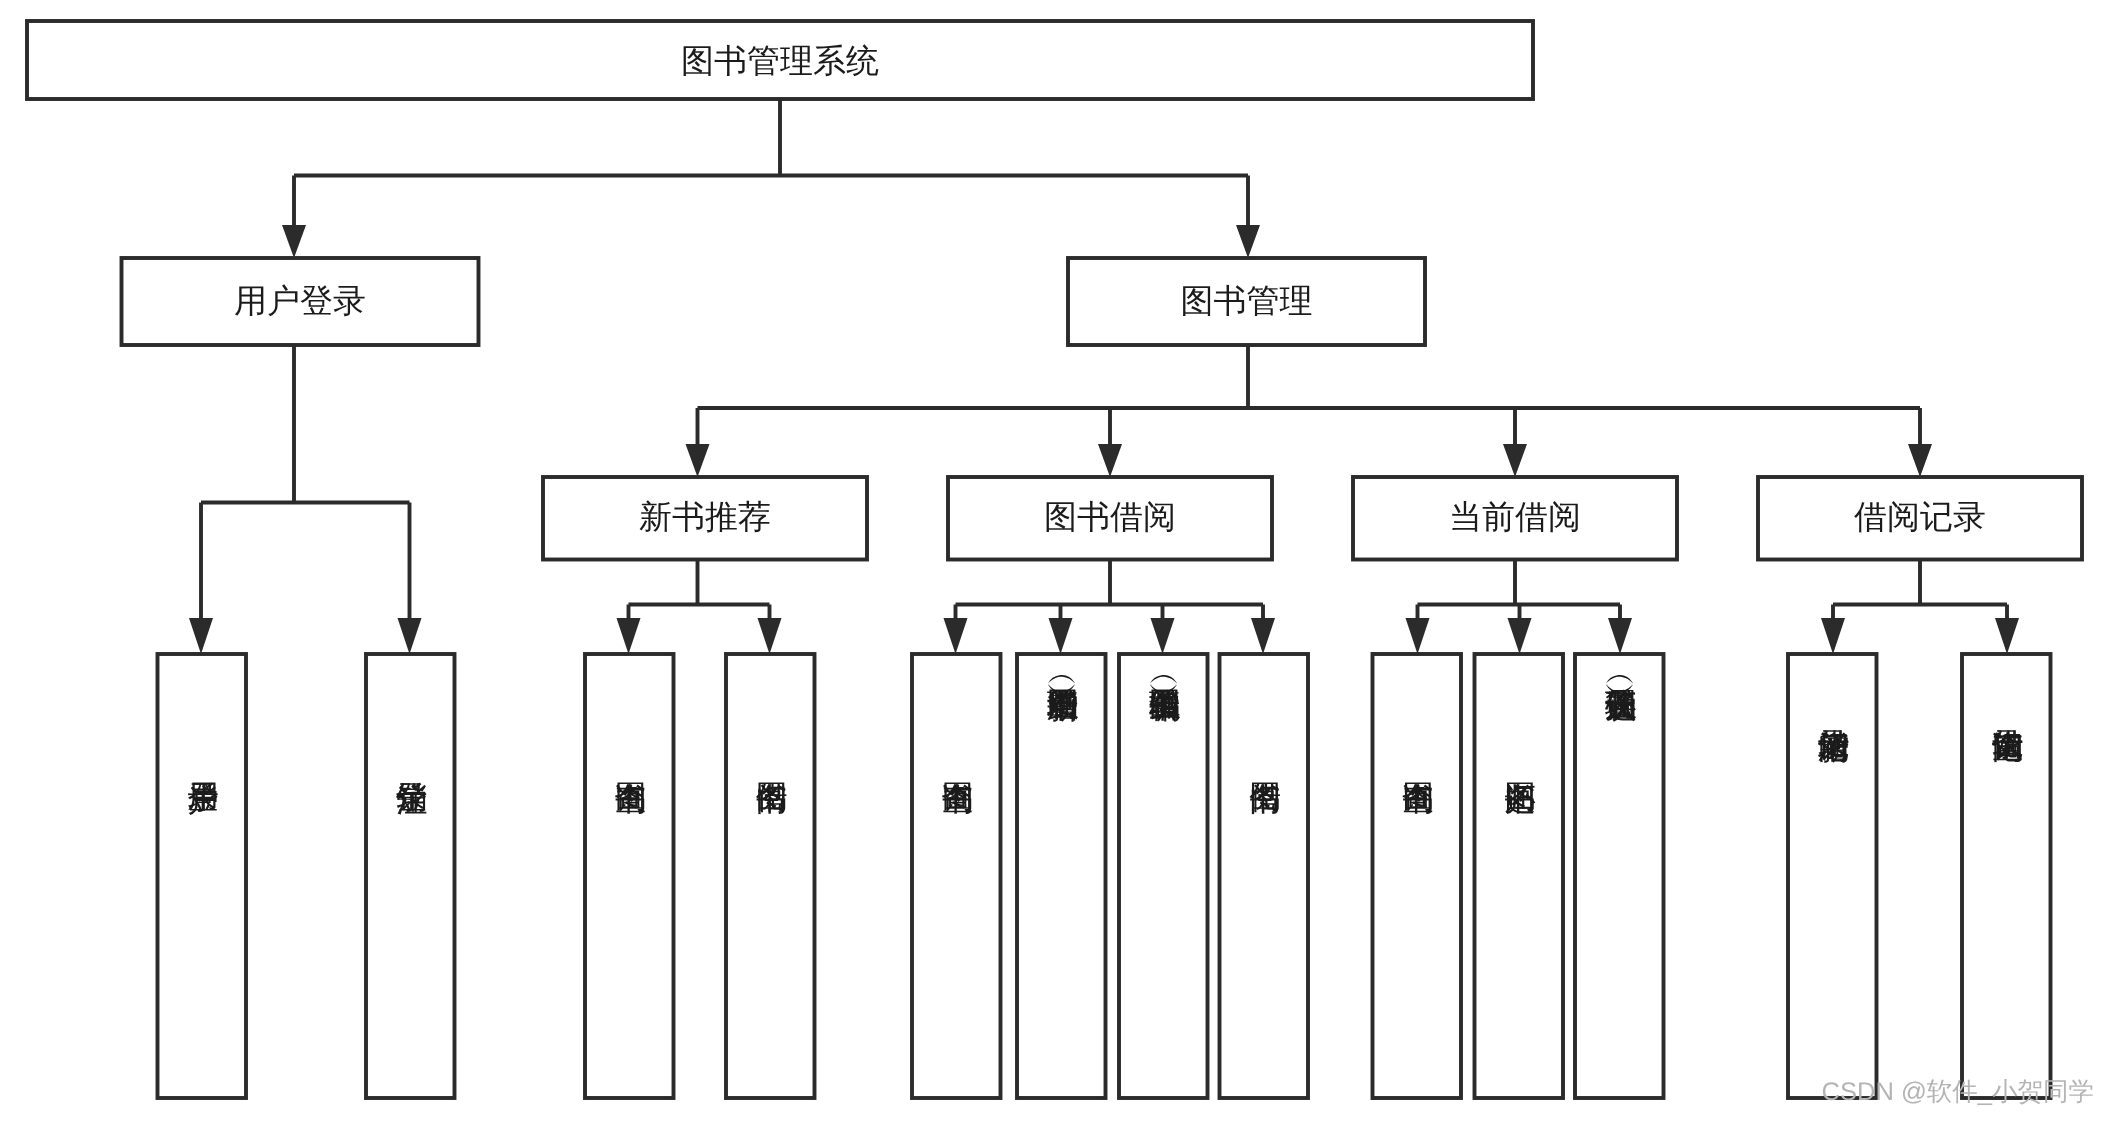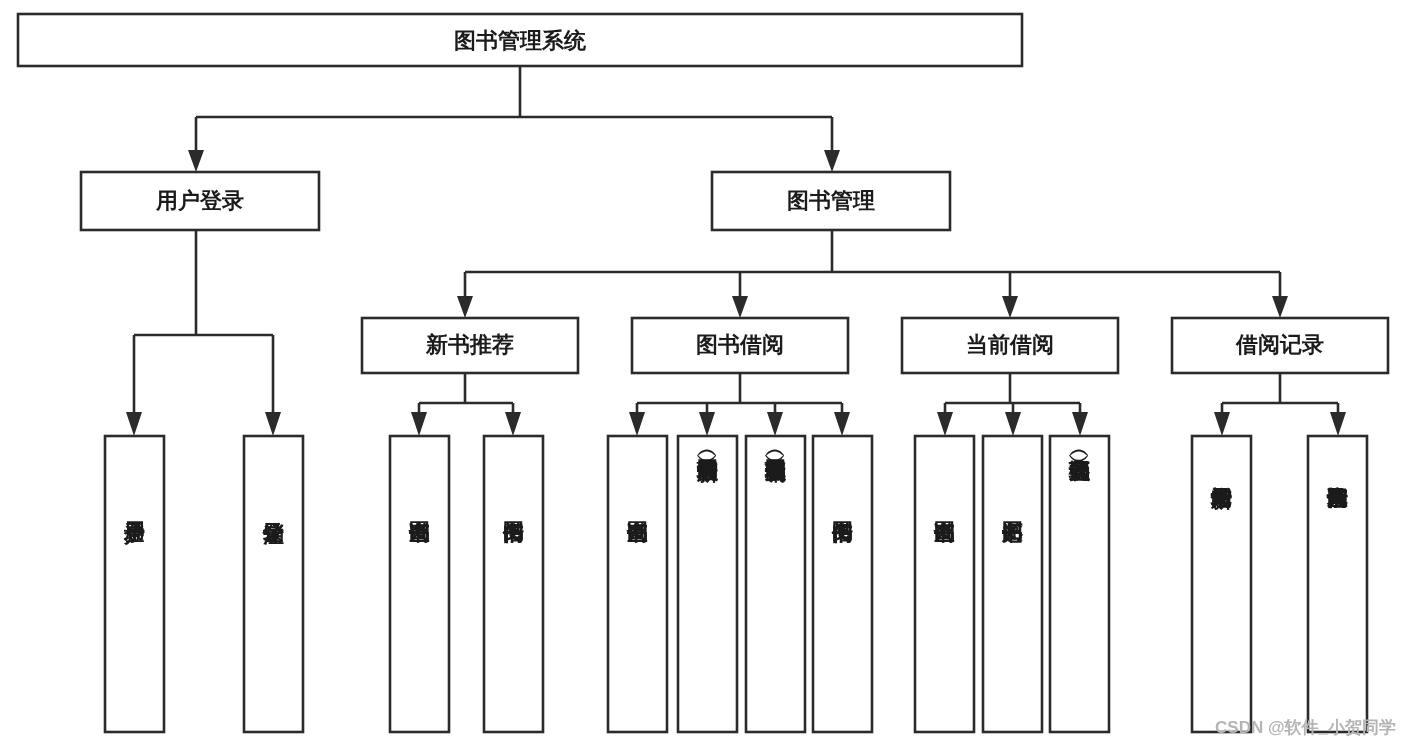--- a/index.html
+++ b/index.html
@@ -10,21 +10,20 @@
   }
   body {
     font-family: "Liberation Sans", "DejaVu Sans", sans-serif;
   }
   #diagram-root {
     position: relative;
     width: 1405px;
     height: 747px;
     background: #ffffff;
     overflow: hidden;
-    font-weight: bold;
   }
   svg#tree-svg {
     position: absolute;
     left: 0;
     top: 0;
     width: 1405px;
     height: 747px;
     display: block;
   }
   .node-box {

